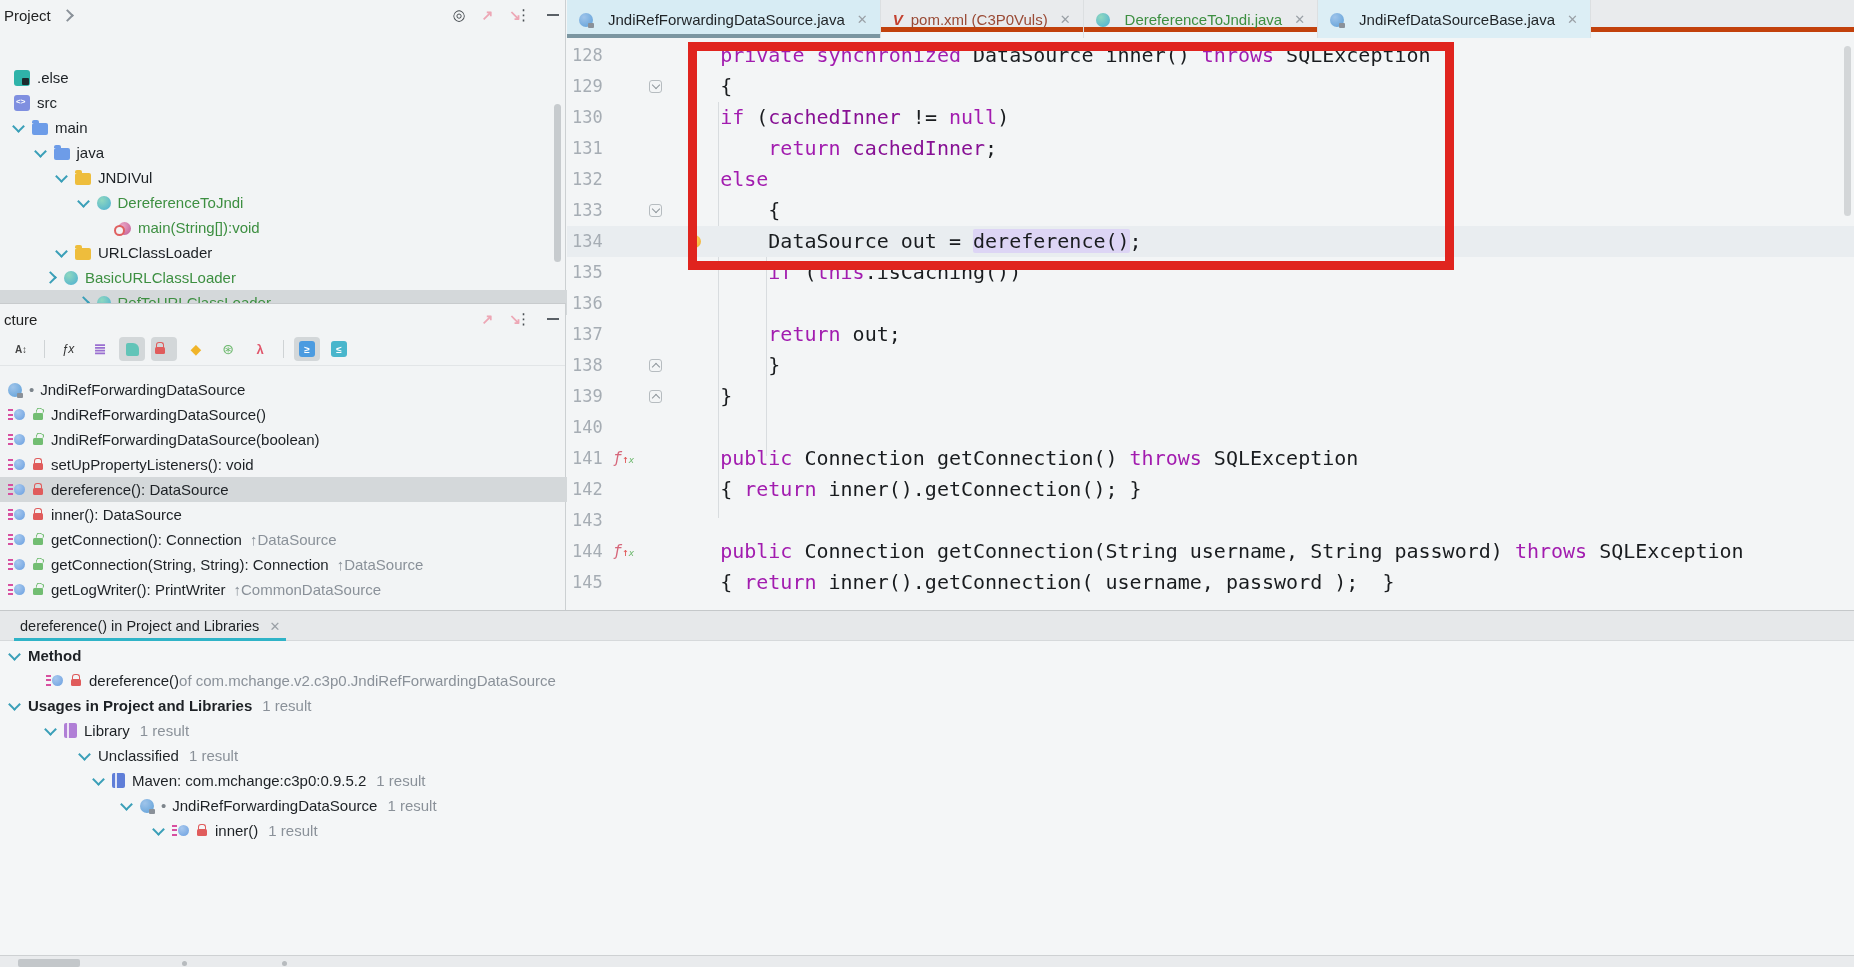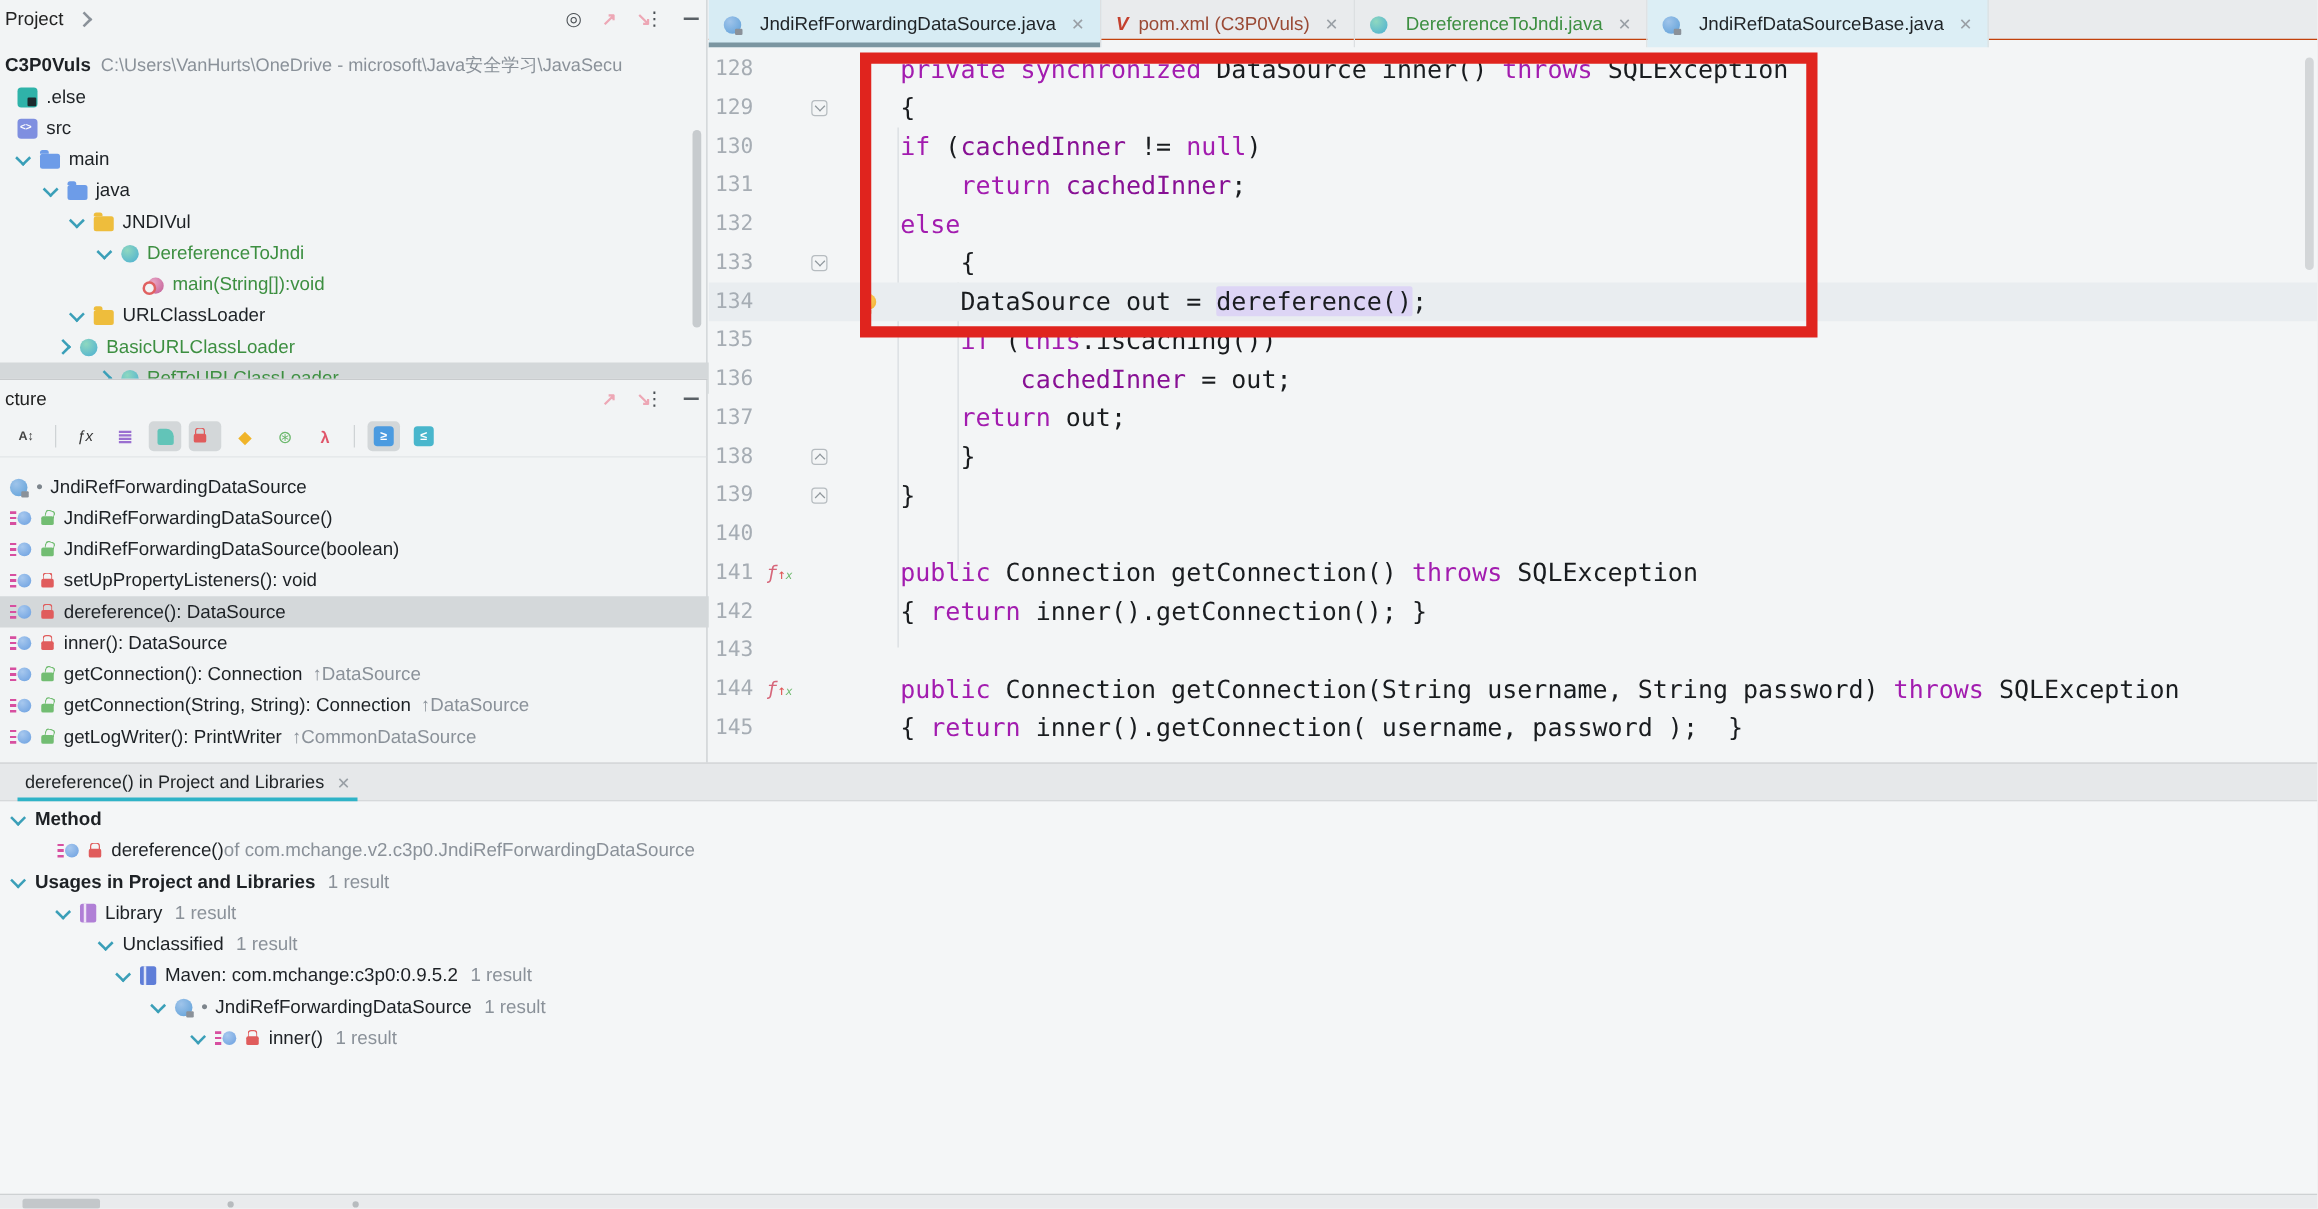--- a/index.html
+++ b/index.html
@@ -60,21 +60,21 @@
   .box-blue{width:16px;height:16px;background:#4b9be0;color:#fff;border-radius:3px;font-size:10px;display:flex;align-items:center;justify-content:center;font-weight:bold;}
   .box-teal{width:16px;height:16px;background:#49b6cc;color:#fff;border-radius:3px;font-size:10px;display:flex;align-items:center;justify-content:center;font-weight:bold;}
   .diamond{color:#f0b429;font-size:14px;}
   .lambda{color:#e0556a;font-weight:bold;font-size:13px;}
   .atom{color:#6cb86c;font-size:14px;}
   .listg{color:#9a6fd0;font-size:15px;font-weight:bold;}
   .azg{font-size:10px;font-weight:bold;color:#444;}
   .fxg{font-size:12px;color:#333;font-style:italic;}
   .scrollbar-v{position:absolute;border-radius:4px;background:#c7cbce;}
   
-  #tabbar{position:absolute;left:567px;top:0;right:0;height:32px;background:#e9ebed;border-bottom:1px solid #c2410c;display:flex;box-sizing:border-box;}
+  #tabbar{position:absolute;left:567px;top:0;right:0;height:32px;background:#e9ebed;border-bottom:5px solid #c2410c;display:flex;box-sizing:border-box;}
   .etab{height:38px;display:flex;align-items:center;padding:0 12px;gap:8px;font-size:15px;color:#1f2326;position:relative;border-right:1px solid #dcdfe1;box-sizing:border-box;white-space:nowrap;}
   .etab .x{color:#9aa0a6;font-size:13px;margin-left:4px;}
   .etab.active{background:#d7ecf4;}
   .etab.active::after{content:"";position:absolute;left:0;right:0;bottom:0;height:4px;background:#7b96a1;}
   .etab.tinted{background:#dceef5;}
   .mavenV{color:#c4402e;font-weight:bold;font-size:15px;font-style:italic;}
   
   #editor{position:absolute;left:567px;top:38px;right:0;height:572px;background:#f3f5f6;overflow:hidden;}
   .cl{position:absolute;left:0;right:0;height:31px;font-family:"DejaVu Sans Mono",monospace;font-size:20px;line-height:31px;white-space:pre;}
   .cl .code{position:absolute;left:105px;top:0;}
@@ -120,24 +120,20 @@
       <div class="hdr-icons" style="right:44px;gap:16px;">
         <span class="gicon">◎</span>
         <span class="pink">↗</span>
         <span class="pink">↘</span>
       </div>
       <div class="hdr-icons" style="right:6px;gap:16px;">
         <span class="gicon">⋮</span>
         <span class="minbar"></span>
       </div>
     </div>
-    <div id="proj-root" class="tree-row" style="top:40px;padding-left:4px;">
-      <span class="rootname">C3P0Vuls</span>
-      <span class="rootpath">C:\Users\VanHurts\OneDrive - microsoft\Java安全学习\JavaSecu</span>
-    </div>
     <div id="proj-tree">
         <div class="tree-row" style="top: 65px; padding-left: 14px;">
           <span class="ic ic-idea"></span>
           <span>.else</span>
         </div>
         <div class="tree-row" style="top: 90px; padding-left: 14px;">
           <span class="ic ic-src"></span>
           <span>src</span>
         </div>
         <div class="tree-row" style="top: 115px; padding-left: 14px;">
@@ -311,21 +307,21 @@
     <div id="editor-lines">
         <div class="cl" style="top: 2px;"><span class="lineno">128</span><span class="code" style="padding-left: 48.16px; left: 105px;"><span class="k">private synchronized</span><span class="p"> DataSource inner() </span><span class="k">throws</span><span class="p"> SQLException</span></span></div>
         <div class="cl" style="top: 33px;"><span class="lineno">129</span><div class="fold dn" style="top: 9px;"></div><span class="code" style="padding-left: 48.16px; left: 105px;"><span class="p">{</span></span></div>
         <div class="cl" style="top: 64px;"><span class="lineno">130</span><span class="code" style="padding-left: 48.16px; left: 105px;"><span class="k">if</span><span class="p"> (</span><span class="f">cachedInner</span><span class="p"> != </span><span class="k">null</span><span class="p">)</span></span></div>
         <div class="cl" style="top: 95px;"><span class="lineno">131</span><span class="code" style="padding-left: 96.32px; left: 105px;"><span class="k">return</span><span class="p"> </span><span class="f">cachedInner</span><span class="p">;</span></span></div>
         <div class="cl" style="top: 126px;"><span class="lineno">132</span><span class="code" style="padding-left: 48.16px; left: 105px;"><span class="k">else</span></span></div>
         <div class="cl" style="top: 157px;"><span class="lineno">133</span><div class="fold dn" style="top: 9px;"></div><span class="code" style="padding-left: 96.32px; left: 105px;"><span class="p">{</span></span></div>
         <div class="curline" style="top: 188px;"></div>
         <div class="cl" style="top: 188px;"><span class="lineno">134</span><div class="bulb" style="top: 9px;"></div><span class="code" style="padding-left: 96.32px; left: 105px;"><span class="p">DataSource out = </span><span class="p hl">dereference()</span><span class="p">;</span></span></div>
         <div class="cl" style="top: 219px;"><span class="lineno">135</span><span class="code" style="padding-left: 96.32px; left: 105px;"><span class="k">if</span><span class="p"> (</span><span class="k">this</span><span class="p">.isCaching())</span></span></div>
-        <div class="cl" style="top: 250px;"><span class="lineno">136</span><span class="code" style="padding-left: 144.48px; left: 105px;"><span class="f">cachedInner</span><span class="p"> = out;</span></span></div>
+        <div class="cl" style="top: 250px;"><span class="lineno">136</span></div>
         <div class="cl" style="top: 281px;"><span class="lineno">137</span><span class="code" style="padding-left: 96.32px; left: 105px;"><span class="k">return</span><span class="p"> out;</span></span></div>
         <div class="cl" style="top: 312px;"><span class="lineno">138</span><div class="fold up" style="top: 9px;"></div><span class="code" style="padding-left: 96.32px; left: 105px;"><span class="p">}</span></span></div>
         <div class="cl" style="top: 343px;"><span class="lineno">139</span><div class="fold up" style="top: 9px;"></div><span class="code" style="padding-left: 48.16px; left: 105px;"><span class="p">}</span></span></div>
         <div class="cl" style="top: 374px;"><span class="lineno">140</span><span class="code" style="padding-left: 0px; left: 105px;"></span></div>
         <div class="cl" style="top: 405px;"><span class="lineno">141</span><span class="ovr">ƒ<i>↑</i><b>x</b></span><span class="code" style="padding-left: 48.16px; left: 105px;"><span class="k">public</span><span class="p"> Connection getConnection() </span><span class="k">throws</span><span class="p"> SQLException</span></span></div>
         <div class="cl" style="top: 436px;"><span class="lineno">142</span><span class="code" style="padding-left: 48.16px; left: 105px;"><span class="p">{ </span><span class="k">return</span><span class="p"> inner().getConnection(); }</span></span></div>
         <div class="cl" style="top: 467px;"><span class="lineno">143</span><span class="code" style="padding-left: 0px; left: 105px;"></span></div>
         <div class="cl" style="top: 498px;"><span class="lineno">144</span><span class="ovr">ƒ<i>↑</i><b>x</b></span><span class="code" style="padding-left: 48.16px; left: 105px;"><span class="k">public</span><span class="p"> Connection getConnection(String username, String password) </span><span class="k">throws</span><span class="p"> SQLException</span></span></div>
         <div class="cl" style="top: 529px;"><span class="lineno">145</span><span class="code" style="padding-left: 48.16px; left: 105px;"><span class="p">{ </span><span class="k">return</span><span class="p"> inner().getConnection( username, password );  }</span></span></div>
       </div>

